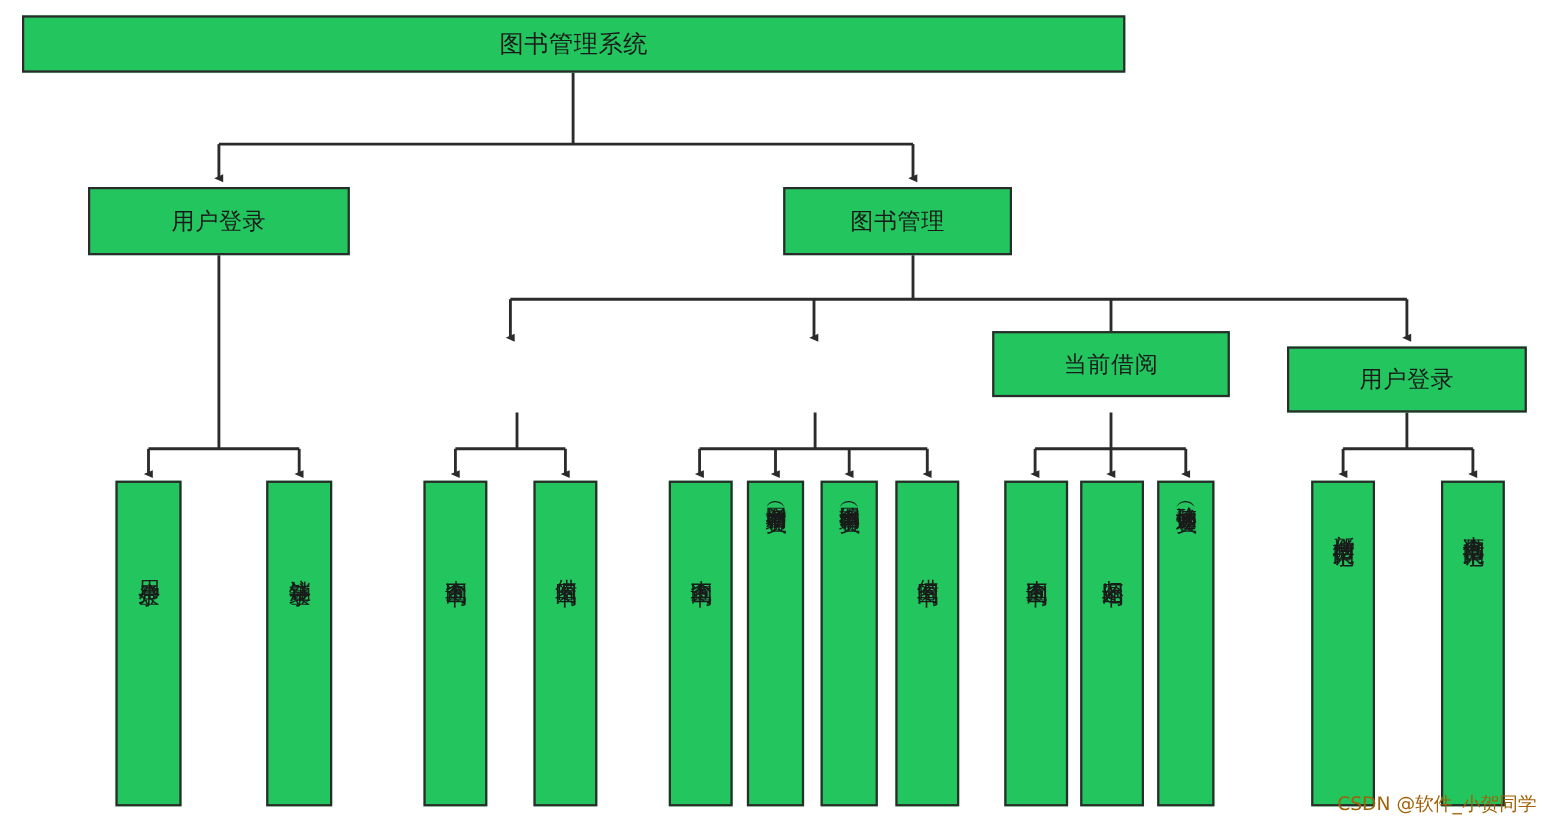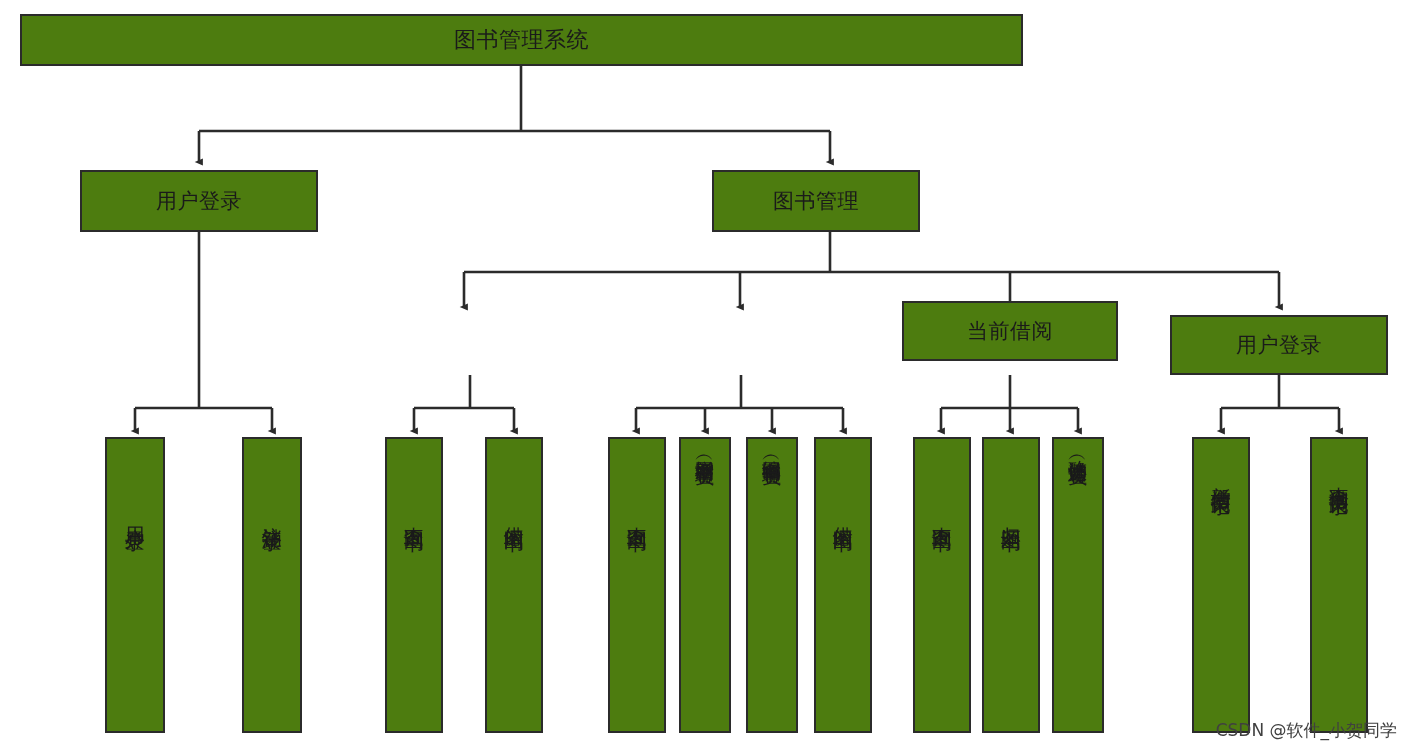--- a/index.html
+++ b/index.html
@@ -21,21 +21,21 @@
     position: absolute;
     left: 0;
     top: 0;
     width: 1405px;
     height: 747px;
   }
   .node {
     position: absolute;
     box-sizing: border-box;
     border: 2.5px solid #2b2b2b;
-    background: #4d7c0f;
+    background: #22c55e;
     color: #1a1a1a;
     display: flex;
     align-items: center;
     justify-content: center;
     z-index: 5;
     font-family: Liberation Serif, serif;
   }
   .node.horiz {
     font-size: 21px;
     letter-spacing: 0.5px;
@@ -60,21 +60,21 @@
   }
   .node.vert.tall .vlabel {
     font-size: 19px;
     letter-spacing: 1px;
   }
   .watermark {
     position: absolute;
     right: 8px;
     bottom: 5px;
     font-size: 17px;
-    color: #404040;
+    color: #a16207;
     z-index: 20;
     white-space: nowrap;
     font-family: "DejaVu Sans", "Liberation Sans", sans-serif;
   }
 </style>
 </head>
 <body>
 
 <div id="canvas">
 

